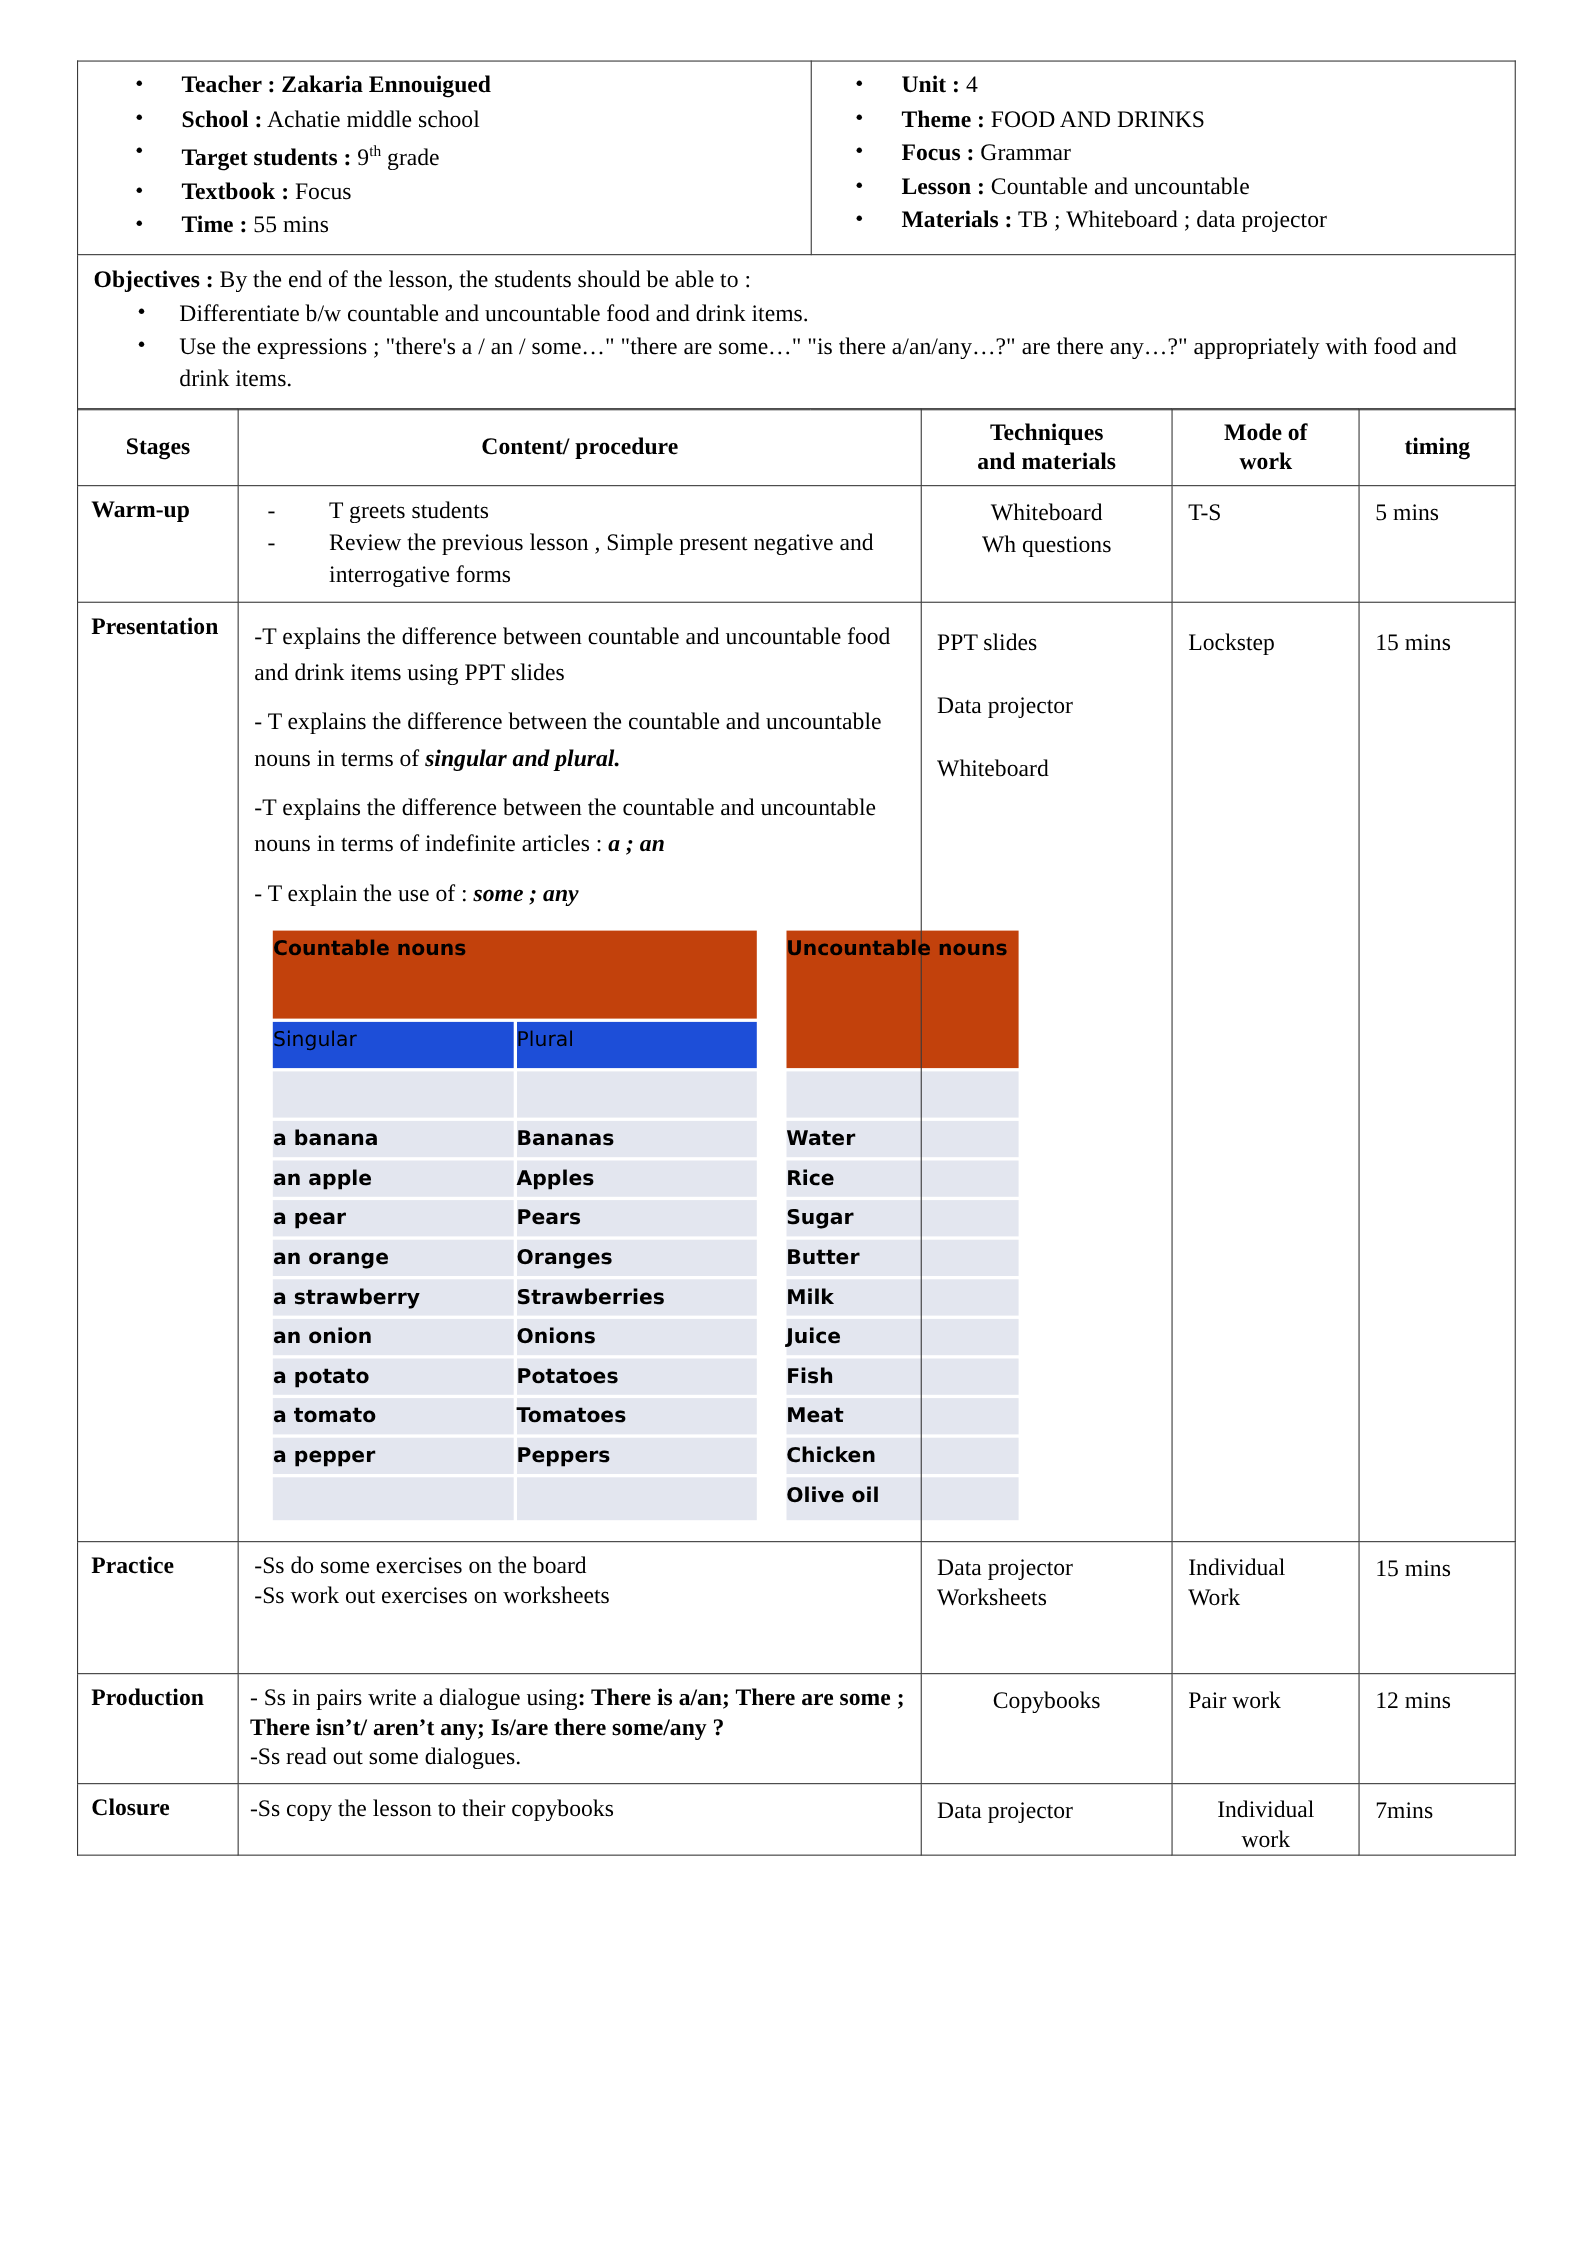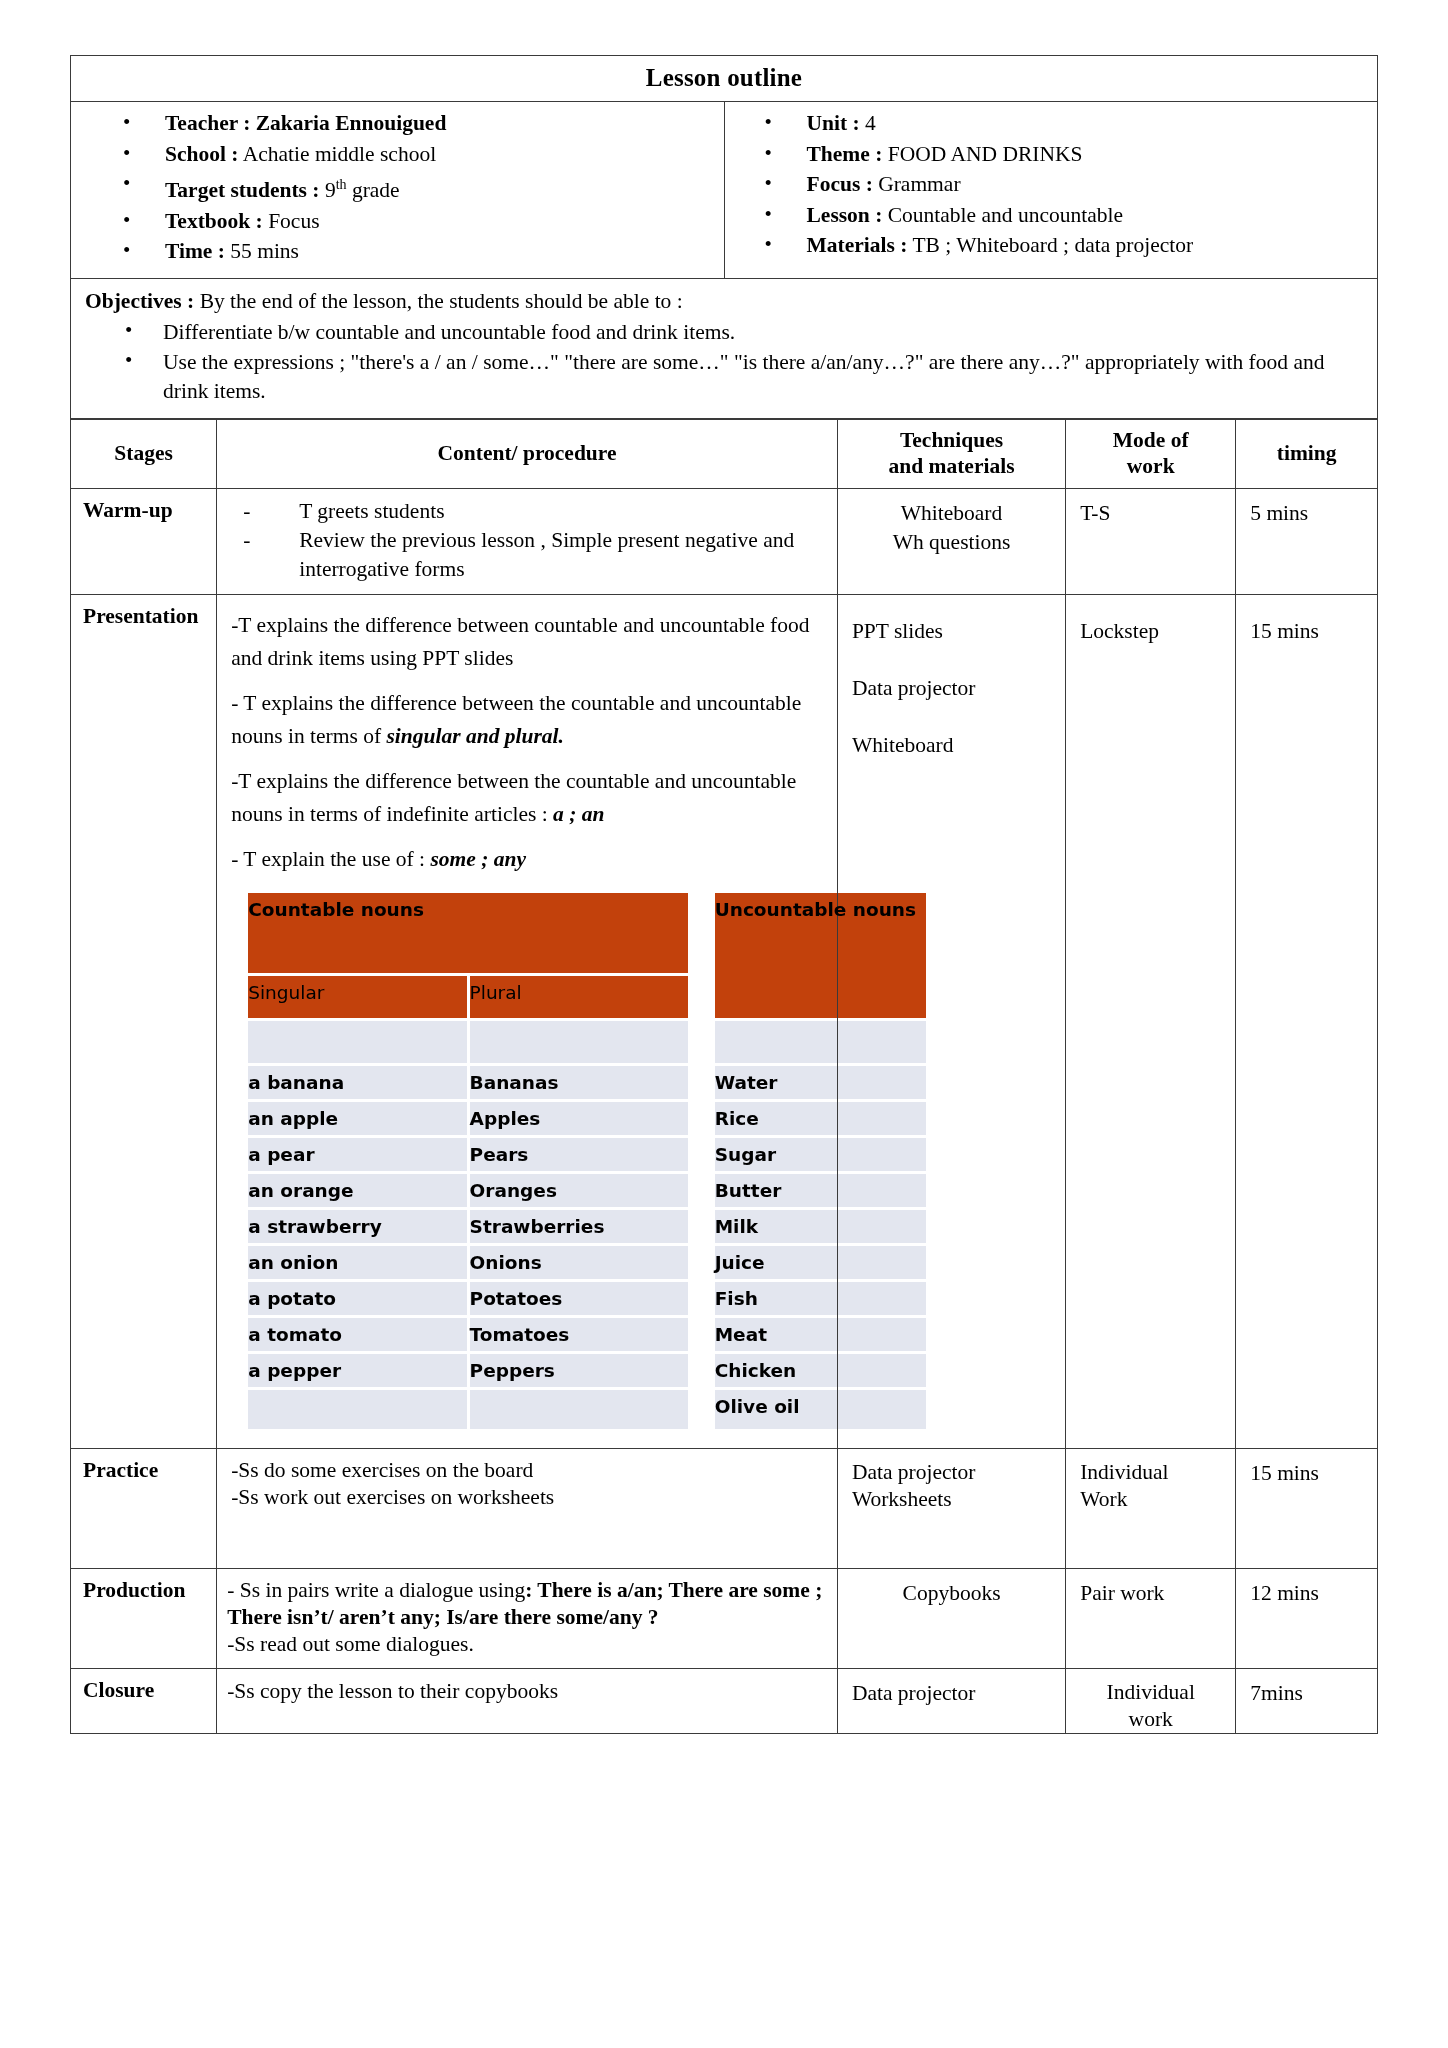--- a/index.html
+++ b/index.html
@@ -137,21 +137,21 @@
   }
   .blue {
     background: #c2410c;
     color: #000000;
     font-weight: bold;
     font-size: 18.5px;
     padding: 11px 0 0 14px;
   }
   .hd-tall { height: 80px; }
   .lightgrey {
-    background: #c2410c;
+    background: #1d4ed8;
     font-size: 18.5px;
     padding: 11px 0 0 14px;
     height: 42px;
   }
   .cellitem {
     background: #e3e6ef;
     font-size: 18.5px;
     font-weight: bold;
     padding: 12px 0 0 14px;
     height: 27px;
@@ -165,23 +165,20 @@
   }
   .uncell-pad { height: 42px; background: #e3e6ef; }
 </style>
 </head>
 <body>
 
 <div class="page">
 
   <table class="outer">
     <tbody>
-      <tr>
-        <td colspan="2" class="title-cell">Lesson outline</td>
-      </tr>
       <tr>
         <td style="width:51%">
           <ul class="bl">
             <li><b>Teacher :</b> <b>Zakaria Ennouigued</b></li>
             <li><b>School :</b> <span>Achatie middle school</span></li>
             <li><b>Target students :</b> <span>9</span><span class="sup">th</span><span> grade</span></li>
             <li><b>Textbook :</b> <span>Focus</span></li>
             <li><b>Time :</b> <span>55 mins</span></li>
           </ul>
         </td>

